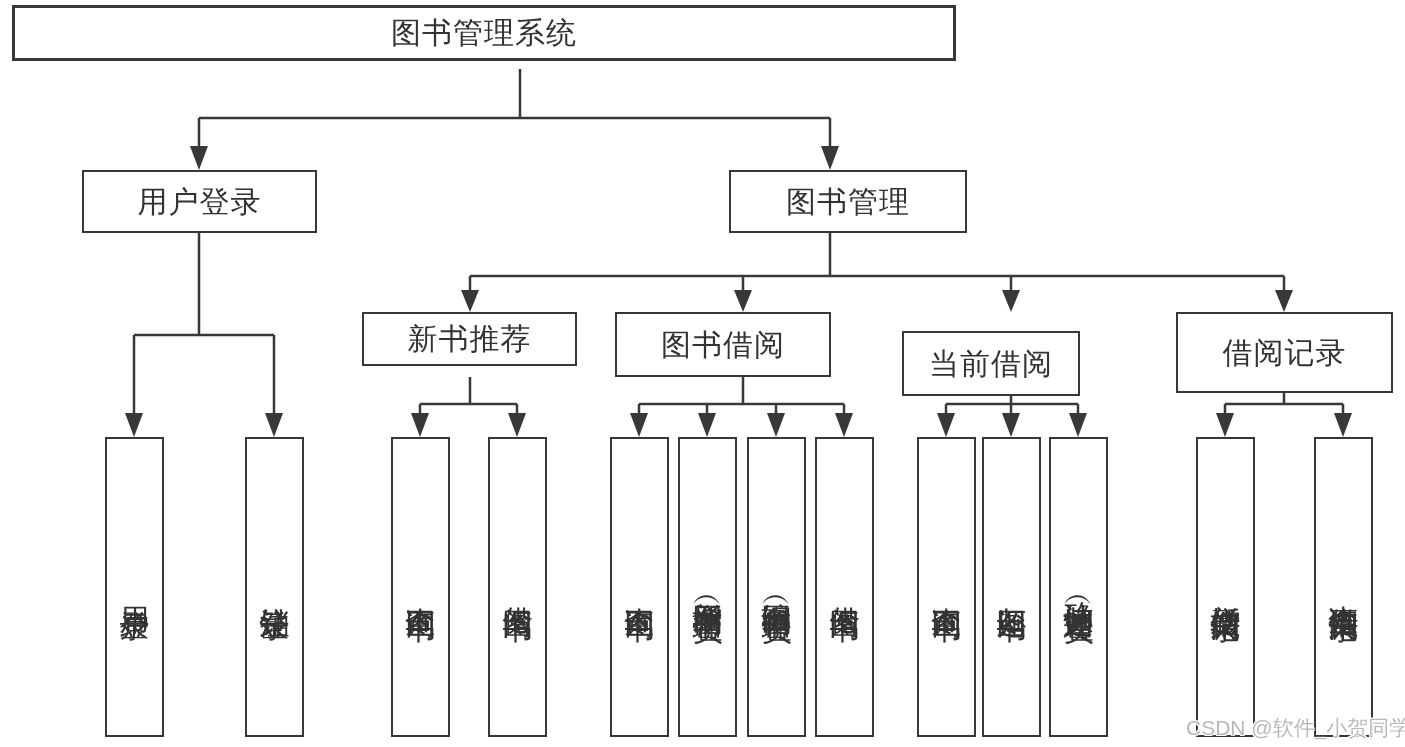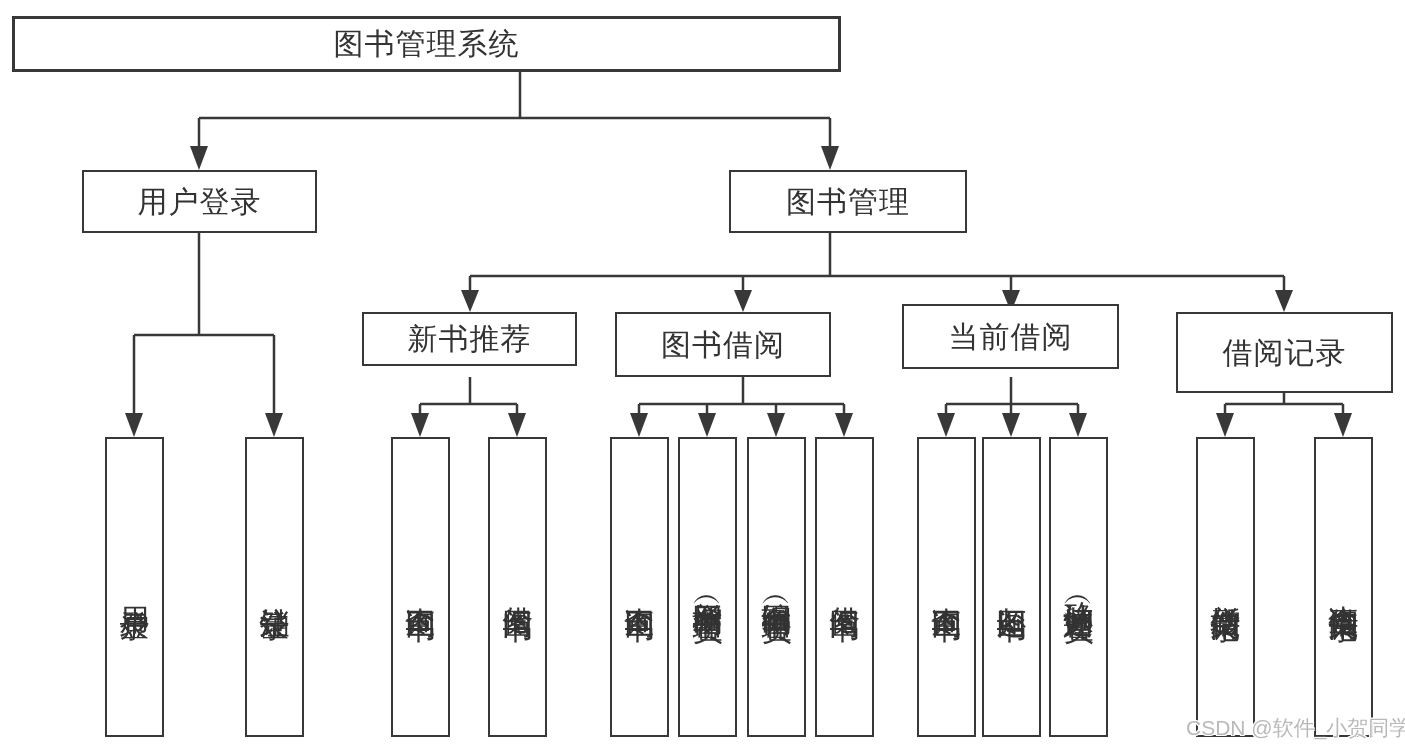--- a/index.html
+++ b/index.html
@@ -93,38 +93,38 @@
       <polygon class="ar" points="1069,413 1087,413 1078,437"></polygon>
     </g>
 
     <g>
       <path class="ln" d="M1284,377 V404 M1225,404 H1343 M1225,404 V414 M1343,404 V414"></path>
       <polygon class="ar" points="1216,413 1234,413 1225,437"></polygon>
       <polygon class="ar" points="1334,413 1352,413 1343,437"></polygon>
     </g>
   </svg>
 
-  <div class="node root" style="left:12px;top:16px;width:829px;height:56px">
+  <div class="node root" style="left:12px;top:5px;width:944px;height:56px">
     <span class="htext">图书管理系统</span>
   </div>
 
   <div class="node" style="left:82px;top:170px;width:235px;height:63px">
     <span class="htext">用户登录</span>
   </div>
   <div class="node" style="left:729px;top:170px;width:238px;height:63px">
     <span class="htext">图书管理</span>
   </div>
 
   <div class="node" style="left:362px;top:312px;width:215px;height:54px">
     <span class="htext">新书推荐</span>
   </div>
   <div class="node" style="left:615px;top:312px;width:216px;height:65px">
     <span class="htext">图书借阅</span>
   </div>
-  <div class="node" style="left:902px;top:304px;width:217px;height:65px">
+  <div class="node" style="left:902px;top:331px;width:178px;height:65px">
     <span class="htext">当前借阅</span>
   </div>
   <div class="node" style="left:1176px;top:312px;width:217px;height:81px">
     <span class="htext">借阅记录</span>
   </div>
 
   <div class="node" style="left:105px;top:437px;width:59px;height:300px">
     <span class="vtext">用户登录</span>
   </div>
   <div class="node" style="left:245px;top:437px;width:59px;height:300px">

